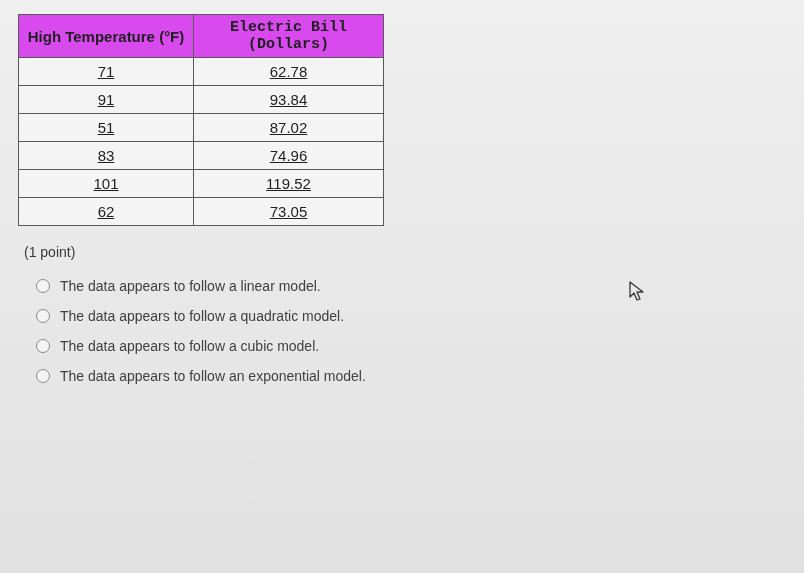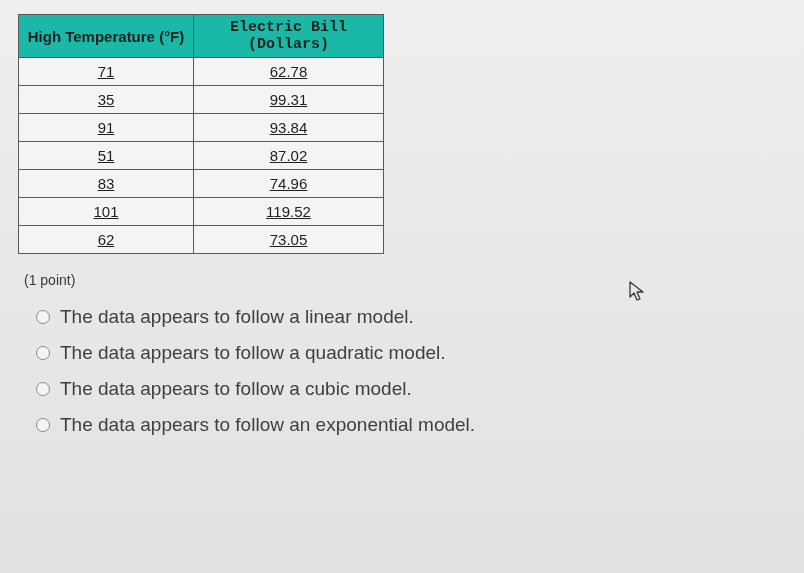--- a/index.html
+++ b/index.html
@@ -32,21 +32,21 @@
     }
     table.data-table th, table.data-table td {
       border: 1px solid #555;
       text-align: center;
       font-size: 15px;
       color: #1a1a1a;
     }
     table.data-table th {
       padding: 4px 6px;
       font-weight: 700;
-      background: #14b8a6;
+      background: #d946ef;
       margin-left: 13px;
     }
     table.data-table td {
       padding: 5px 10px;
       font-weight: 400;
       text-decoration: underline;
     }
     .col-temp { width: 175px; }
     .col-bill { width: 190px; font-family: Liberation Mono, monospace; }
     .points {
@@ -68,21 +68,21 @@
     }
     .radio {
       width: 14px;
       height: 14px;
       border: 1.5px solid #888;
       border-radius: 50%;
       background: #f5f5f5;
       flex: 0 0 auto;
     }
     .option-label {
-      font-size: 19px;
+      font-size: 14px;
       color: #3a3a3a;
     }
     .cursor {
       position: absolute;
       left: 628px;
       top: 280px;
       width: 18px;
       height: 22px;
       pointer-events: none;
     }
@@ -97,24 +97,20 @@
     <thead>
       <tr>
         <th class="col-temp">High Temperature (°F)</th>
         <th class="col-bill">Electric Bill (Dollars)</th>
       </tr>
     </thead>
     <tbody>
       <tr>
         <td>71</td>
         <td>62.78</td>
-      </tr>
-      <tr>
-        <td>35</td>
-        <td>99.31</td>
       </tr>
       <tr>
         <td>91</td>
         <td>93.84</td>
       </tr>
       <tr>
         <td>51</td>
         <td>87.02</td>
       </tr>
       <tr>

